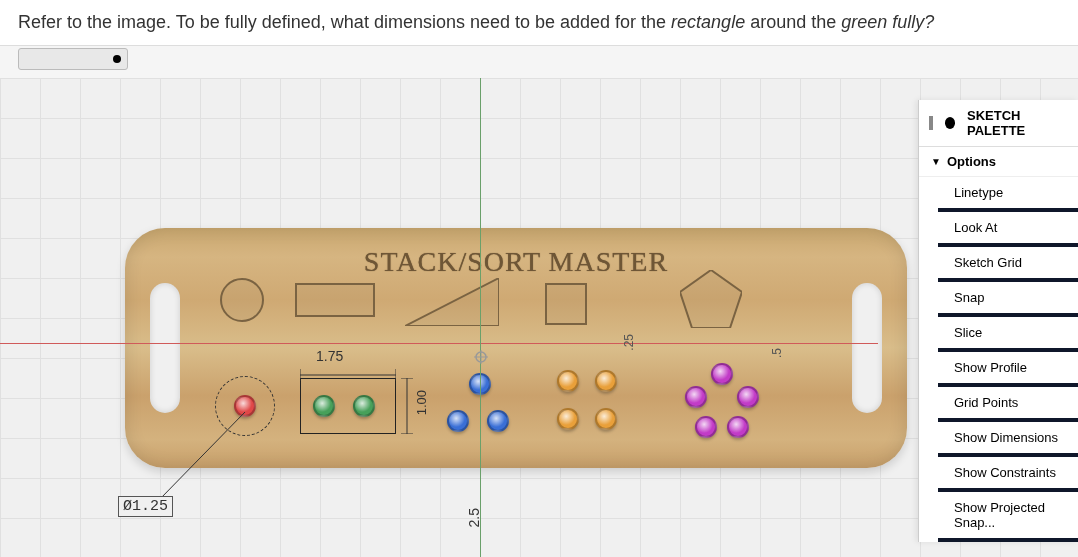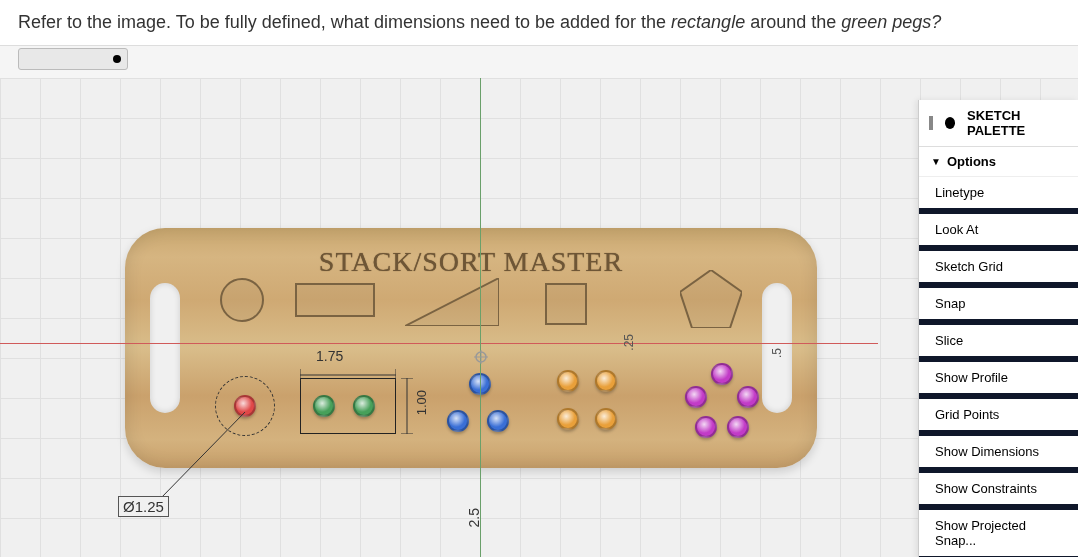--- a/index.html
+++ b/index.html
@@ -75,21 +75,21 @@
       left: 474px;
       top: 272px;
       width: 14px;
       height: 14px;
       z-index: 4;
     }
     .board {
       position: absolute;
       left: 125px;
       top: 150px;
-      width: 692px;
+      width: 782px;
       height: 240px;
       background: linear-gradient(180deg, #c9a76f 0%, #d6b581 12%, #cfa973 30%, #d9bd8a 50%, #caa16c 70%, #d4b27e 88%, #c8a06b 100%);
       border-radius: 40px;
       box-shadow: inset 0 0 18px rgba(0,0,0,.12), 0 4px 10px rgba(0,0,0,.15);
       z-index: 2;
     }
     .board::before, .board::after {
       content: '';
       position: absolute;
       width: 30px;
@@ -118,21 +118,21 @@
     .shape.circle { left:95px; top:50px; width:44px; height:44px; border-radius:50%; }
     .shape.rect   { left:170px; top:55px; width:80px; height:34px; }
     .tri-outline { position:absolute; left:280px; top:50px; width:94px; height:48px; }
     .tri-outline svg { width:100%; height:100%; display:block; }
     .shape.sq     { left:420px; top:55px; width:42px; height:42px; }
     .shape.pent   { left:555px; top:42px; width:62px; height:58px; border:none; background:none; }
     .shape.pent svg { width:100%; height:100%; display:block; }
 
     
     .dim { position:absolute; font-size:14px; color:#333; z-index:5; }
-    .dim.ddia { left:122px; top:567px; background:#f0f0f0; border:1px solid #555; padding:1px 4px; font-size:15px; }
+    .dim.ddia { left:122px; top:567px; background:#f0f0f0; border:1px solid #555; padding:1px 4px; font-size:15px;font-family:Liberation Mono, monospace; }
     .dim-leader { position:absolute; z-index:4; }
     .peg {
       width:22px; height:22px; border-radius:50%;
       background: radial-gradient(circle at 40% 35%, rgba(255,255,255,.8), rgba(255,255,255,0) 55%), var(--c);
       border:2px solid rgba(0,0,0,.25);
       box-shadow: 0 2px 3px rgba(0,0,0,.25);
     }
     .peg.red { --c:#e04848; }
     .peg.green { --c:#47a05a; }
     .peg.blue { --c:#3a6fd6; }
@@ -156,31 +156,31 @@
       padding:8px 10px; font-weight:bold; border-bottom:1px solid #ddd;
     }
     .palette-header .dot { width:12px;height:12px;background:#000;border-radius:50%; }
     .palette-header .bar { width:4px;height:14px;background:#888; }
     .palette-section {
       padding:7px 12px; border-bottom:1px solid #eee;
       display:flex; align-items:center; gap:6px;
     }
     .palette-section.head { font-weight:bold; }
     .chev { font-size:10px; }
-    .palette-item { padding:8px 16px; border-bottom:6px solid #0f172a; cursor:pointer; }
+    .palette-item { padding:8px 16px; border-bottom:4px solid #0f172a; cursor:pointer;margin-left:19px; }
     .axis-tick { position:absolute; font-size:12px; color:#555; writing-mode:vertical-rl; transform:rotate(180deg); z-index:4;}
   </style>
 </head>
 <body>
 
 <div class="question-bar">
   <span>Refer to the image. To be fully defined, what dimensions need to be added for the </span>
   <em>rectangle</em>
   <span> around the </span>
-  <em>green pegs?</em>
+  <em>green fully?</em>
 </div>
 
 <div class="toolbar-strip">
   <span class="toolbar-dot"></span>
 </div>
 
 <div class="canvas-area">
 
   <div class="axis-h"></div>
   <div class="axis-v"></div>

